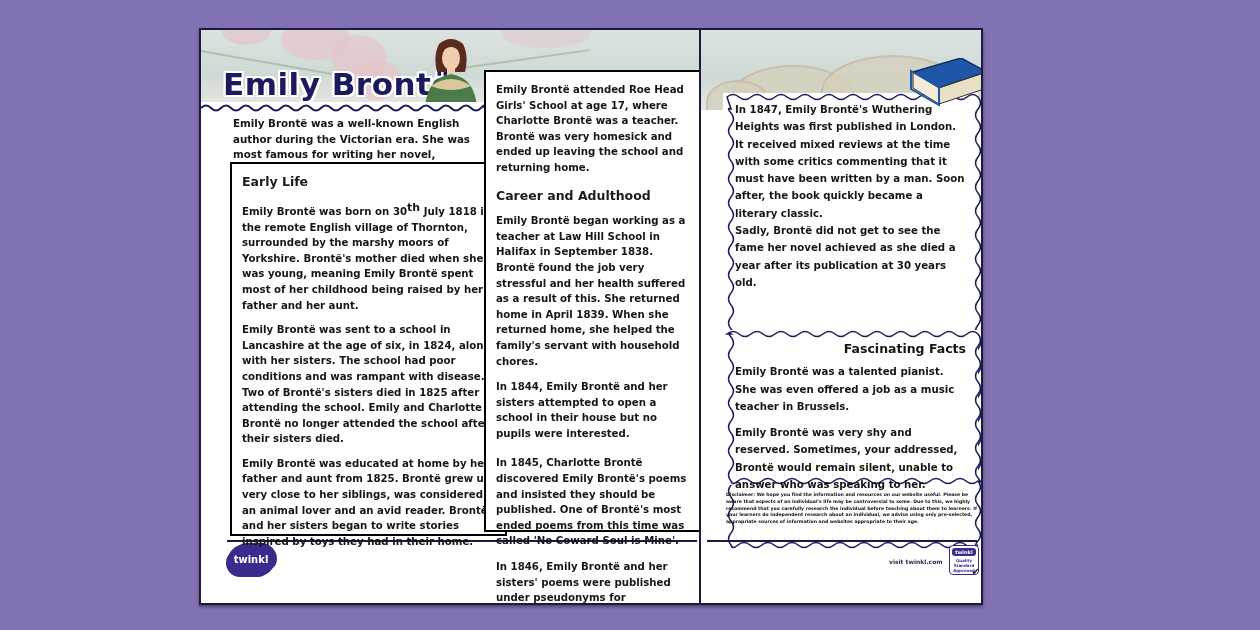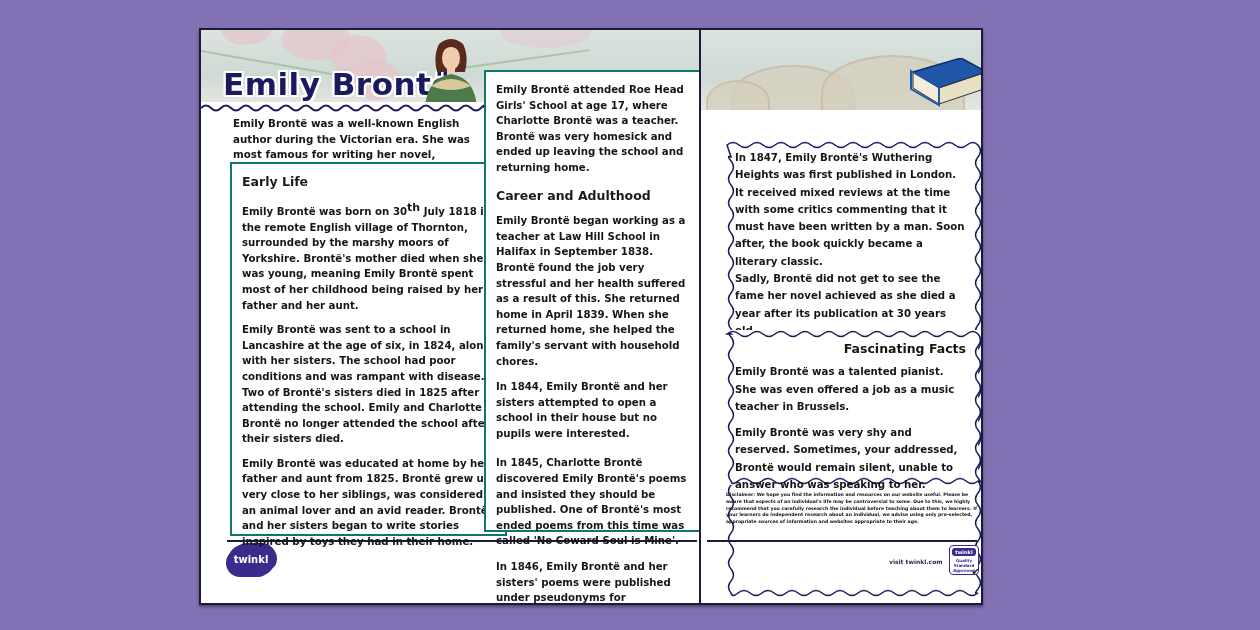--- a/index.html
+++ b/index.html
@@ -33,21 +33,21 @@
   }
   .portrait { position:absolute; left:220px; top:6px; width:60px; height:72px; }
 
   .wave-divider { position:absolute; left:0; top:72px; width:283px; height:12px; }
 
   .intro {
     position:absolute; left:32px; top:86px; width:240px; font-size:10.3px; line-height:15.5px; font-weight:bold; color:#161616;
   }
 
   .box {
-    position:absolute; background:#fff; border:2px solid #0f766e; box-sizing:border-box;
+    position:absolute; background:#fff; border:2px solid #000000; box-sizing:border-box;
     padding:10px 10px; font-size:10.2px; line-height:15.6px; font-weight:bold; color:#161616;
   }
   .box h3 { margin:0 0 10px 0; font-size:12.5px; font-weight:bold; color:#1b1b1b; }
   .box p { margin:0 0 9px 0; }
   .box-early { left:29px; top:132px; width:277px; height:374px; z-index:3; }
   .box-career { left:283px; top:40px; width:217px; height:462px; z-index:3; }
   .box-career p { margin:0 0 10px 0; }
 
   .strip {
     position:absolute; left:259px; top:155px; width:17px; height:350px;
@@ -63,21 +63,21 @@
     color:#fff; font-size:10px; font-weight:bold; text-align:center; line-height:30px;
     box-shadow: 4px -3px 0 -1px #3c2a8c, -3px 3px 0 -1px #3c2a8c;
   }
 
   .wavy {
     position:absolute; background:#fff; box-sizing:border-box; font-size:10.2px; line-height:17.3px;
     font-weight:bold; color:#161616;
   }
   .wavy svg.frame { position:absolute; left:0; top:0; width:100%; height:100%; overflow:visible; }
   .wavy .inner { position:relative; padding:8px 12px; }
-  .wavy-1 { left:22px; top:63px; width:255px; height:224px;margin-top:48px; }
+  .wavy-1 { left:22px; top:63px; width:255px; height:224px; }
   .wavy-2 { left:22px; top:300px; width:255px; height:155px; }
   .wavy-2 h3 { margin:2px 0 6px 0; font-size:12.5px; font-weight:bold;text-align:right; }
   .wavy-2 p { margin:4px 0 8px 0; line-height:17.5px; }
 
   .book { position:absolute; left:200px; top:28px; width:90px; height:50px; z-index:4; }
 
   .disclaimer {
     position:absolute; left:25px; top:462px; width:252px; font-size:4.6px; line-height:6.8px; font-weight:bold; color:#111;
   }
   .visit { position:absolute; left:188px; top:528px; font-size:6px; font-weight:bold; color:#2a2a4a; }

